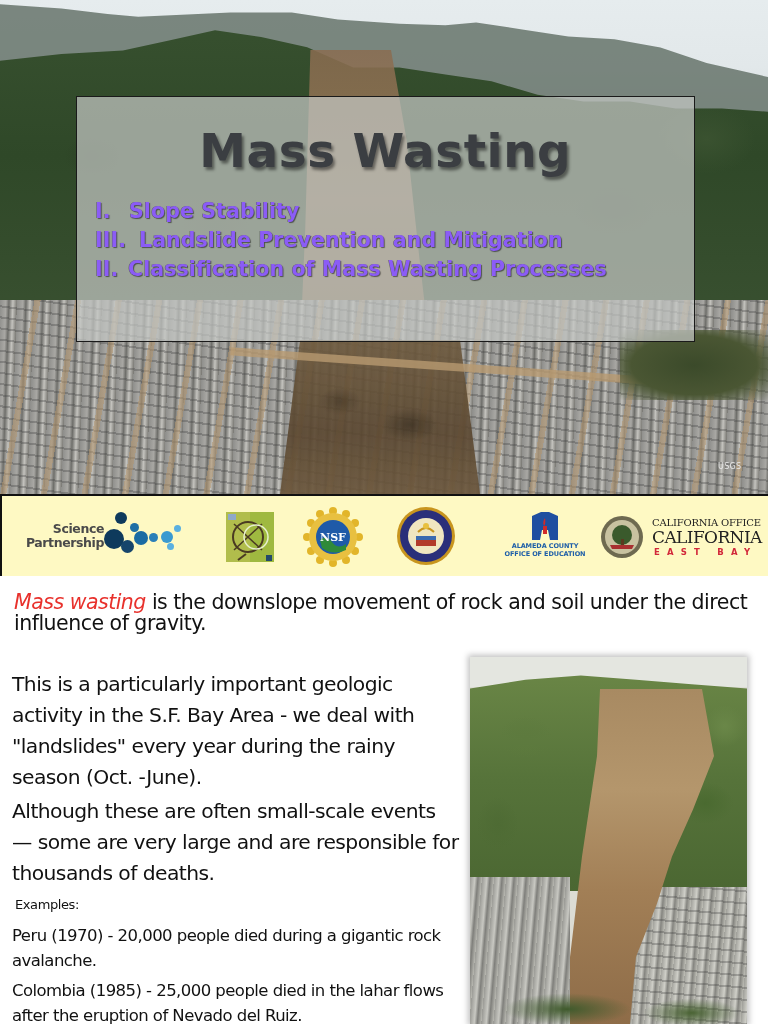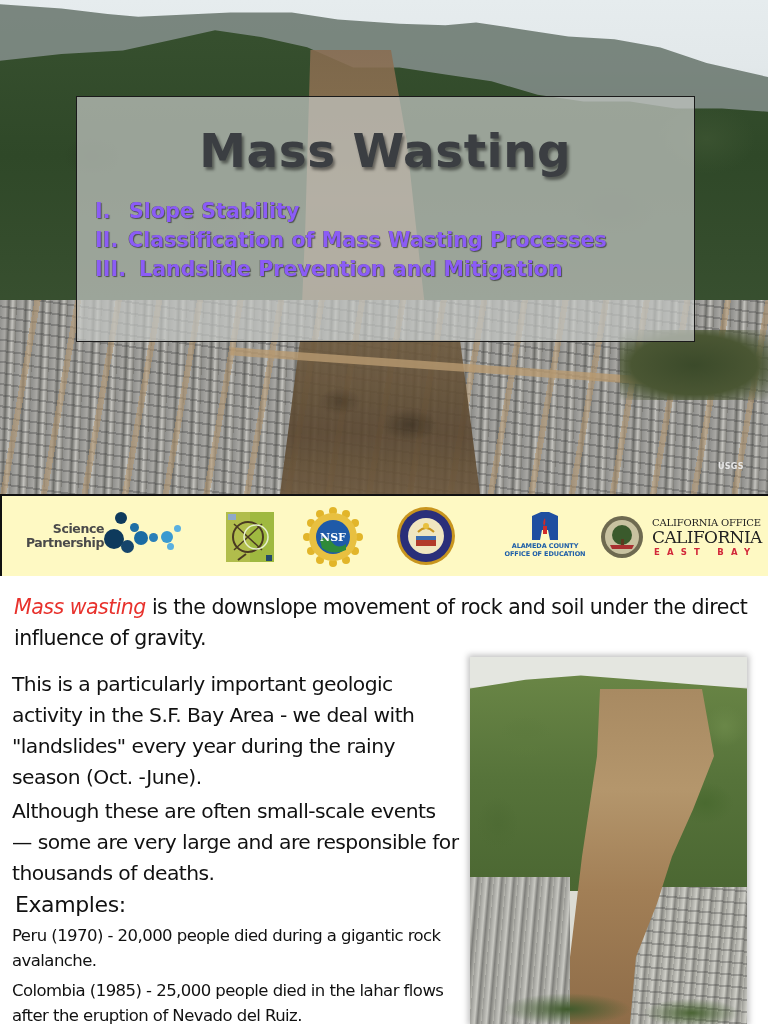--- a/index.html
+++ b/index.html
@@ -3,21 +3,20 @@
 <meta charset="utf-8">
 <style>
   * { box-sizing: border-box; margin: 0; padding: 0; }
   html, body { width: 768px; height: 1024px; overflow: hidden; background: #ffffff; }
   body { position: relative; font-family: "DejaVu Sans", sans-serif; color: #000; }
 
   
   .hero {
     position: absolute; left: 0; top: 0; width: 768px; height: 494px; overflow: hidden;
     background: #ef4444;
-    font-weight: bold;
   }
   .sky {
     position: absolute; left: 0; top: 0; width: 768px; height: 120px;
     background: linear-gradient(180deg, #e6ecee 0%, #e2e8ea 55%, #d9dfdf 100%);
   }
   .far-ridge {
     position: absolute; left: 0; top: 0; width: 768px; height: 140px;
     background: #55645a;
     clip-path: polygon(0% 3%, 8% 6%, 14% 10%, 18% 12%, 30% 9%, 38% 9%, 44% 14%, 52% 17%, 58% 18%, 62% 16%, 68% 21%, 74% 26%, 80% 28%, 86% 34%, 92% 45%, 100% 55%, 100% 100%, 0% 100%);
     opacity: .75;
@@ -116,28 +115,28 @@
     color: #1f5fa8; line-height: 8px; letter-spacing: -.1px;
   }
   .csu-logo { left: 598px; top: 19px; width: 160px; height: 44px; }
   .csu-line1 { position: absolute; left: 52px; top: 2px; font-family: "DejaVu Serif", serif; font-size: 10px; color: #222; white-space: nowrap; letter-spacing: -.2px; }
   .csu-line2 { position: absolute; left: 52px; top: 12px; font-family: "DejaVu Serif", serif; font-size: 17px; color: #222; white-space: nowrap; letter-spacing: -.6px; }
   .csu-line3 { position: absolute; left: 54px; top: 32px; font-family: "DejaVu Sans", sans-serif; font-weight: bold; font-size: 8.5px; color: #d2283a; white-space: nowrap; letter-spacing: 7.2px; }
 
   
   .definition {
     position: absolute; left: 14px; top: 592px; width: 740px;
-    font-family: "DejaVu Sans", sans-serif; font-size: 20.5px; line-height: 31px; color: #111;
+    font-family: "DejaVu Sans", sans-serif; font-size: 20.5px; line-height: 21px; color: #111;
     letter-spacing: -.5px;
   }
   .term { color: #e8312c; font-style: italic; }
 
   .col-text { position: absolute; left: 12px; top: 669px; width: 448px; color: #111; font-family: "DejaVu Sans", sans-serif; }
   .para { font-size: 20.3px; line-height: 31px; letter-spacing: -.55px; margin-bottom: 3px; }
-  .examples-label { font-size: 22px; line-height: 26px; margin-top: 1px; letter-spacing: -.4px; padding-left: 3px; }
+  .examples-label { font-size: 13px; line-height: 26px; margin-top: 1px; letter-spacing: -.4px; padding-left: 3px; }
   .example { font-size: 16.5px; line-height: 25px; letter-spacing: -.55px; margin-top: 5px; }
 
   
   .side-photo {
     position: absolute; left: 470px; top: 657px; width: 277px; height: 367px;
     box-shadow: 0 0 6px 2px rgba(0,0,0,.25);
     overflow: hidden; background: #dcdcd4;
   }
   .sp-sky { position: absolute; left: 0; top: 0; width: 100%; height: 30px; background: #e4e6e0; }
   .sp-forest {
@@ -188,24 +187,24 @@
 
 <div class="title-panel"></div>
 <div class="title-wrap">
   <span class="title-text">Mass Wasting</span>
 </div>
 <div class="outline">
   <div class="outline-item">
     <span class="outline-num n1">I.</span><span>Slope Stability</span>
   </div>
   <div class="outline-item">
+    <span class="outline-num n3">III.</span><span>Landslide Prevention and Mitigation</span>
+  </div>
+  <div class="outline-item">
     <span class="outline-num n2">II.</span><span>Classification of Mass Wasting Processes</span>
-  </div>
-  <div class="outline-item">
-    <span class="outline-num n3">III.</span><span>Landslide Prevention and Mitigation</span>
   </div>
 </div>
 
 <div class="logo-strip">
 
   <div class="logo sp-logo">
     <div class="sp-text">
       <div>Science</div>
       <div>Partnership</div>
     </div>

